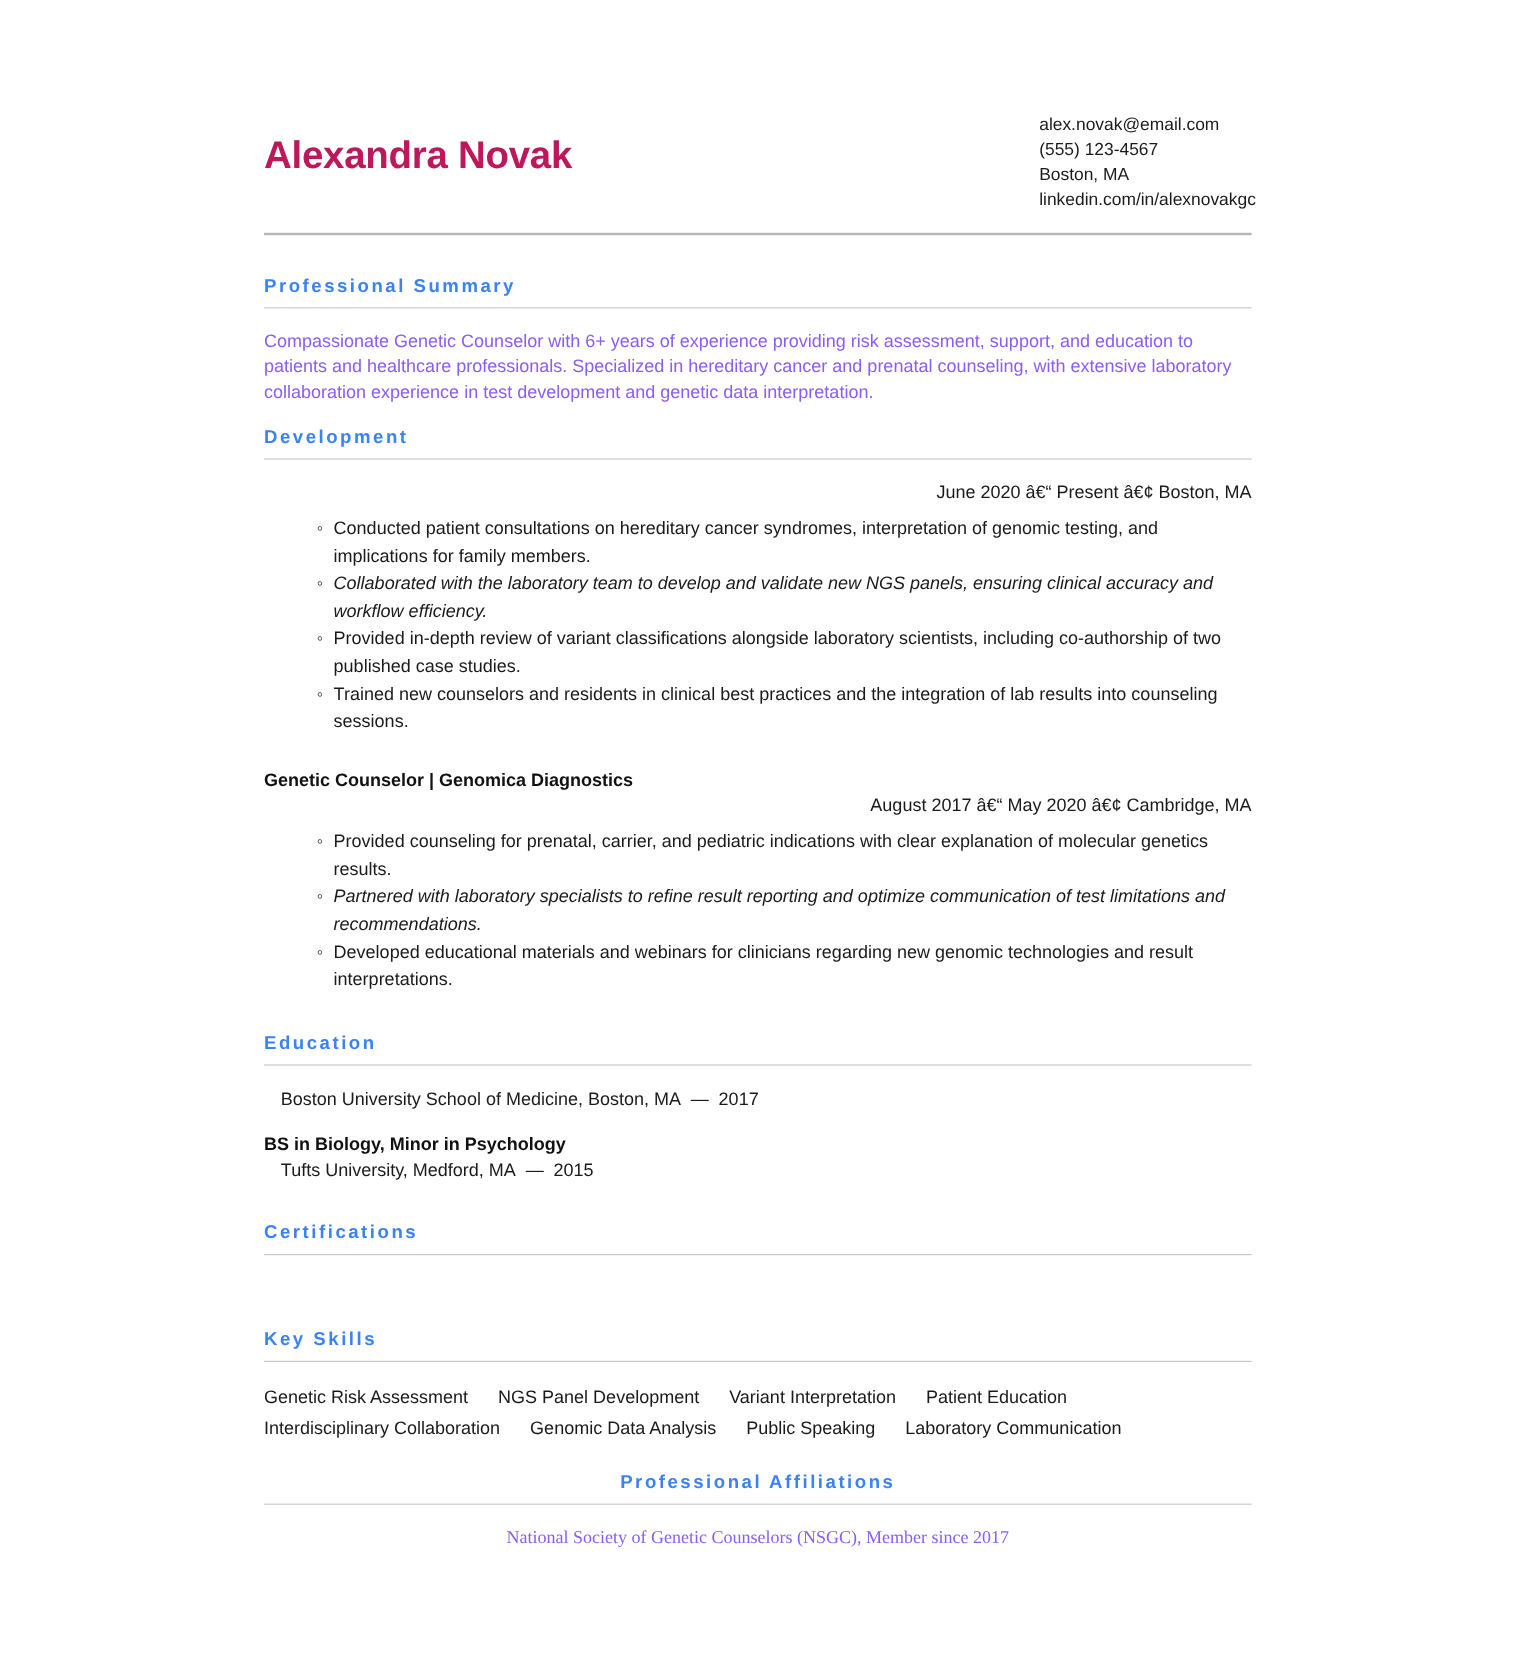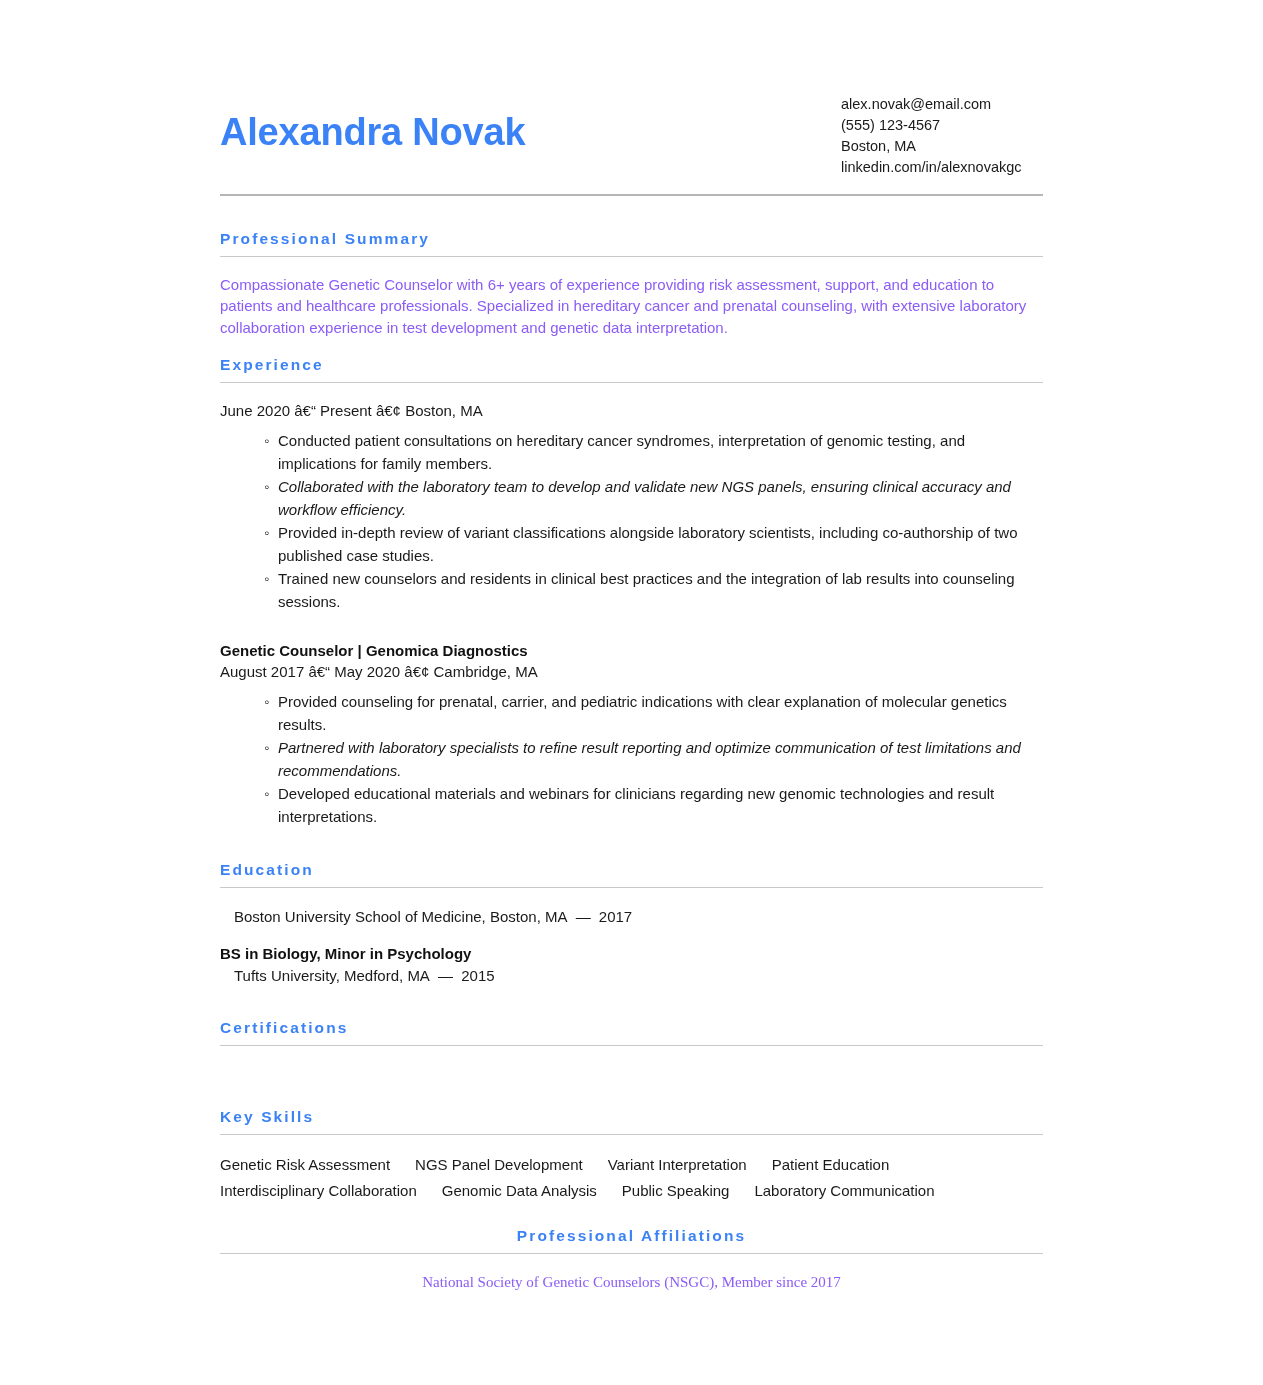--- a/index.html
+++ b/index.html
@@ -32,29 +32,29 @@
   
   .header {
     position: relative;
     height: 118px;
     padding-top: 88px;
   }
   .name {
     position: absolute;
     left: 0;
     top: 112px;
-    font-size: 38px;
+    font-size: 32px;
     font-weight: bold;
     letter-spacing: -0.2px;
-    color: #3b82f6;
+    color: #be185d;
     line-height: 1.1;
   }
   .contact {
     position: absolute;
-    left: 621px;
+    left: 646px;
     top: 94px;
     font-size: 14.5px;
     line-height: 21px;
     color: #1a1a1a;
     white-space: nowrap;
   }
   .contact div { white-space: nowrap; }
 
   .header-rule {
     position: absolute;
@@ -100,20 +100,21 @@
     font-size: 15px;
     font-weight: bold;
     color: #111111;
     line-height: 20px;
   }
   .job-meta {
     font-size: 15px;
     color: #1a1a1a;
     line-height: 20px;
     margin-top: 1px;
+    text-align: right;
   }
   ul.bullets {
     list-style: none;
     margin: 8px 0 0 0;
     padding: 0;
   }
   ul.bullets li {
     position: relative;
     padding-left: 58px;
     font-size: 15px;
@@ -194,21 +195,21 @@
       <div class="header-rule"></div>
     </div>
 
     <div class="section summary-section">
       <div class="section-title">Professional Summary</div>
       <div class="section-rule"></div>
       <div class="body-text summary-body">Compassionate Genetic Counselor with 6+ years of experience providing risk assessment, support, and education to patients and healthcare professionals. Specialized in hereditary cancer and prenatal counseling, with extensive laboratory collaboration experience in test development and genetic data interpretation.</div>
     </div>
 
     <div class="section experience-section">
-      <div class="section-title">Experience</div>
+      <div class="section-title">Development</div>
       <div class="section-rule"></div>
       <div id="experience-jobs">
           <div class="job">
             <div class="job-meta">June 2020 â€“ Present â€¢ Boston, MA</div>
             <ul class="bullets">
               <li>Conducted patient consultations on hereditary cancer syndromes, interpretation of genomic testing, and implications for family members.</li>
               <li class="italic">Collaborated with the laboratory team to develop and validate new NGS panels, ensuring clinical accuracy and workflow efficiency.</li>
               <li>Provided in-depth review of variant classifications alongside laboratory scientists, including co-authorship of two published case studies.</li>
               <li>Trained new counselors and residents in clinical best practices and the integration of lab results into counseling sessions.</li>
             </ul>

